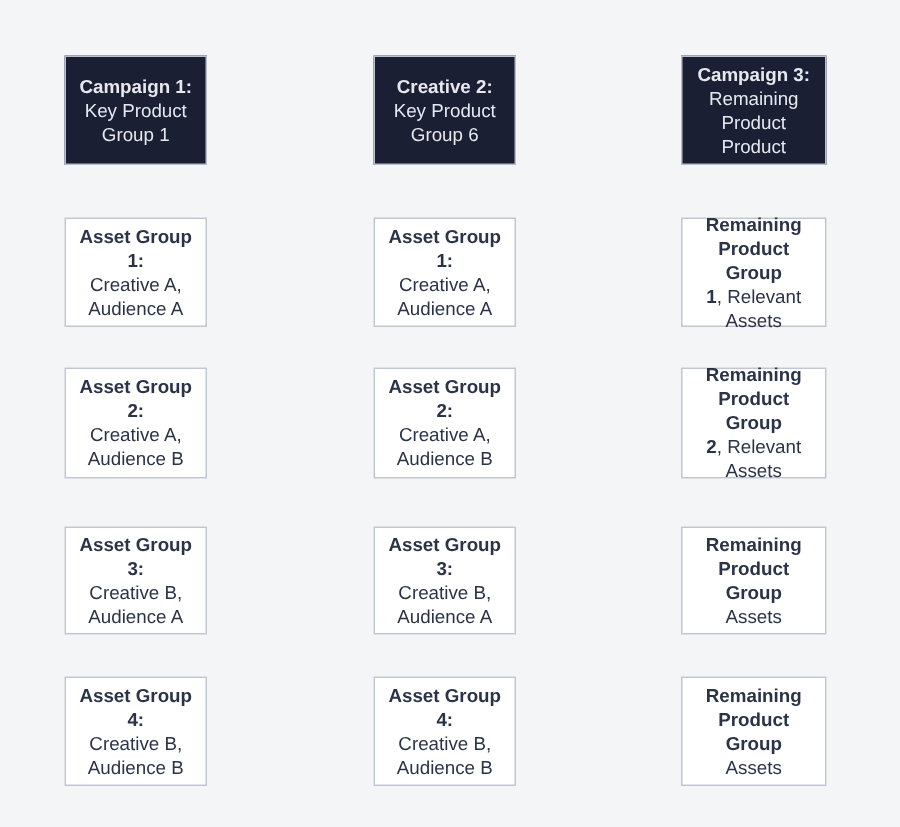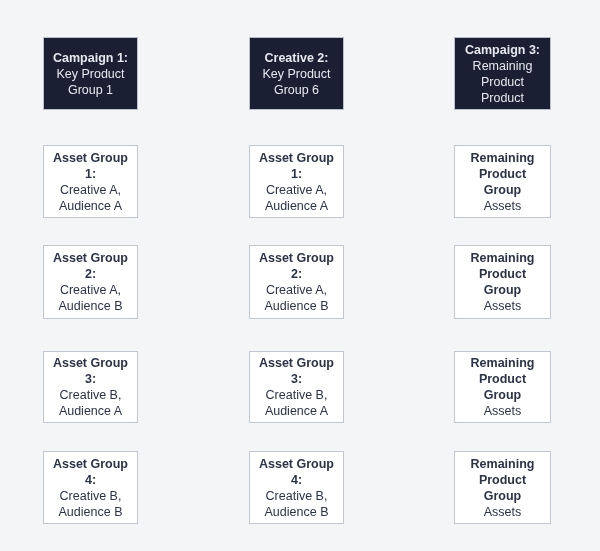--- a/index.html
+++ b/index.html
@@ -162,28 +162,30 @@
       <div class="hl">Campaign 3:</div>
       <div class="rest">Remaining</div>
       <div class="rest">Product Product</div>
     </div>
   </div>
 
   <div class="node remaining col-3 row-1">
     <div class="node-inner">
       <div class="hl">Remaining</div>
       <div class="hl">Product Group</div>
+      <div><span class="hl">1</span><span class="rest">, Relevant</span></div>
       <div class="rest">Assets</div>
     </div>
   </div>
 
   <div class="node remaining col-3 row-2">
     <div class="node-inner">
       <div class="hl">Remaining</div>
       <div class="hl">Product Group</div>
+      <div><span class="hl">2</span><span class="rest">, Relevant</span></div>
       <div class="rest">Assets</div>
     </div>
   </div>
 
   <div class="node remaining col-3 row-3">
     <div class="node-inner">
       <div class="hl">Remaining</div>
       <div class="hl">Product Group</div>
       <div class="rest">Assets</div>
     </div>

